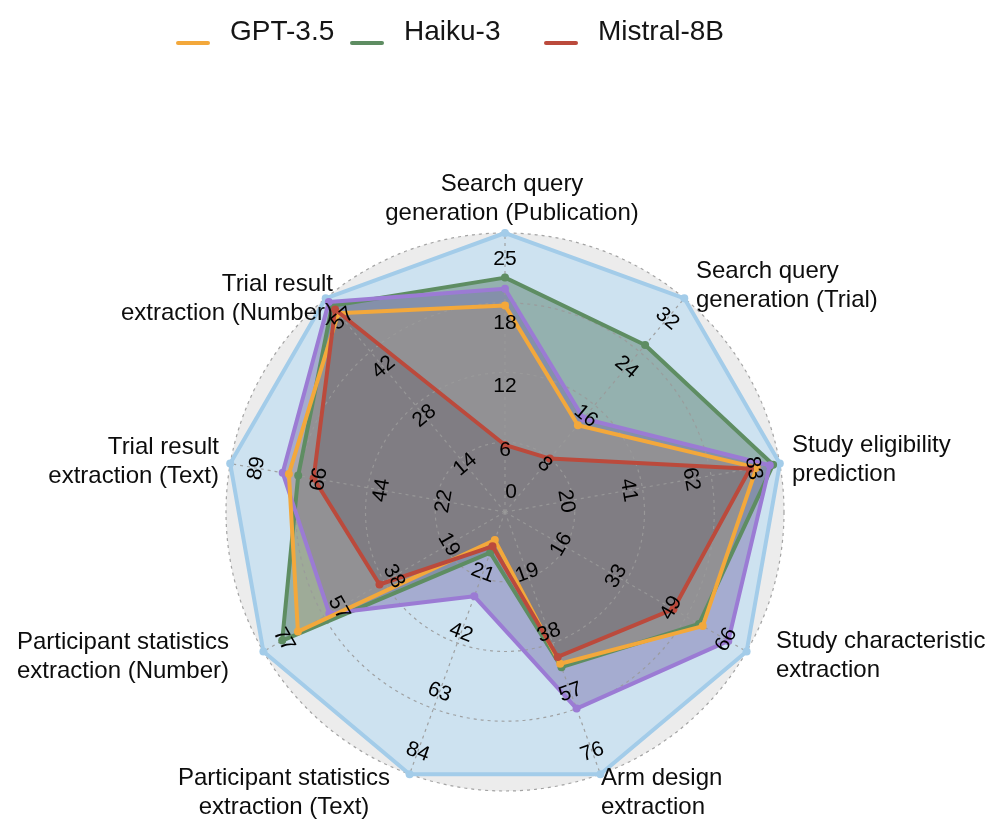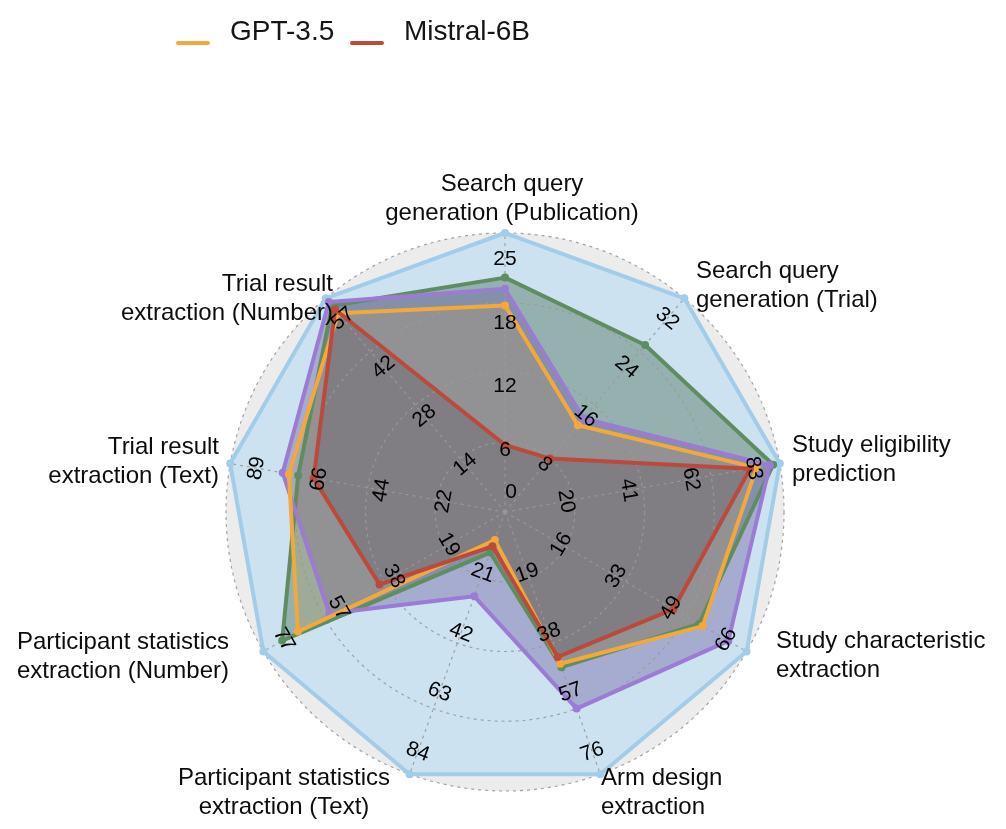--- a/index.html
+++ b/index.html
@@ -36,22 +36,26 @@
 </head>
 <body>
 
 <div class="stage">
   <div class="legend" id="legend">
       <div class="legend-item">
         <span class="legend-swatch" style="background: rgb(243, 168, 59);"></span>
         <span class="legend-label">GPT-3.5</span>
       </div>
       <div class="legend-item">
+        <span class="legend-swatch" style="background: rgb(94, 141, 98);"></span>
+        <span class="legend-label">Haiku-3</span>
+      </div>
+      <div class="legend-item">
         <span class="legend-swatch" style="background: rgb(187, 74, 60);"></span>
-        <span class="legend-label">Mistral-6B</span>
+        <span class="legend-label">Mistral-8B</span>
       </div>
     </div>
   <svg id="chart-svg" width="1006" height="829" viewBox="0 0 1006 829" xmlns="http://www.w3.org/2000/svg">
       <circle cx="505" cy="512" r="279" fill="#ECECEC" stroke="none"></circle>
       <polygon points="505.0,233.0 684.3,298.3 779.8,463.6 746.6,651.5 600.4,774.2 409.6,774.2 263.4,651.5 230.2,463.6 325.7,298.3" fill="#CDE2F0" stroke="none"></polygon>
       <polygon points="505.0,277.6 645.1,345.0 773.1,464.7 699.0,624.0 561.5,667.2 490.2,552.6 282.2,640.6 298.2,475.5 332.0,305.8" fill="rgba(70,110,85,0.42)" stroke="none"></polygon>
       <polygon points="505.0,288.8 583.5,418.5 769.8,465.3 728.3,640.9 576.6,708.6 474.3,596.3 329.3,613.5 282.7,472.8 328.8,302.0" fill="rgba(110,98,165,0.42)" stroke="none"></polygon>
       <polygon points="505.0,305.5 577.9,425.2 756.6,467.6 702.7,626.1 560.2,663.8 494.8,540.1 297.9,631.6 288.9,473.9 338.2,313.3" fill="rgba(195,150,75,0.22)" stroke="none"></polygon>
       <polygon points="505.0,445.0 549.8,458.6 750.0,468.8 673.4,609.2 557.7,656.9 492.5,546.3 379.5,584.5 313.6,478.2 335.1,309.5" fill="rgba(85,80,92,0.30)" stroke="none"></polygon>
       <circle cx="505" cy="512" r="69.75" fill="none" stroke="#9a9a9a" stroke-width="1.2" stroke-dasharray="3 4" opacity="0.9"></circle>

